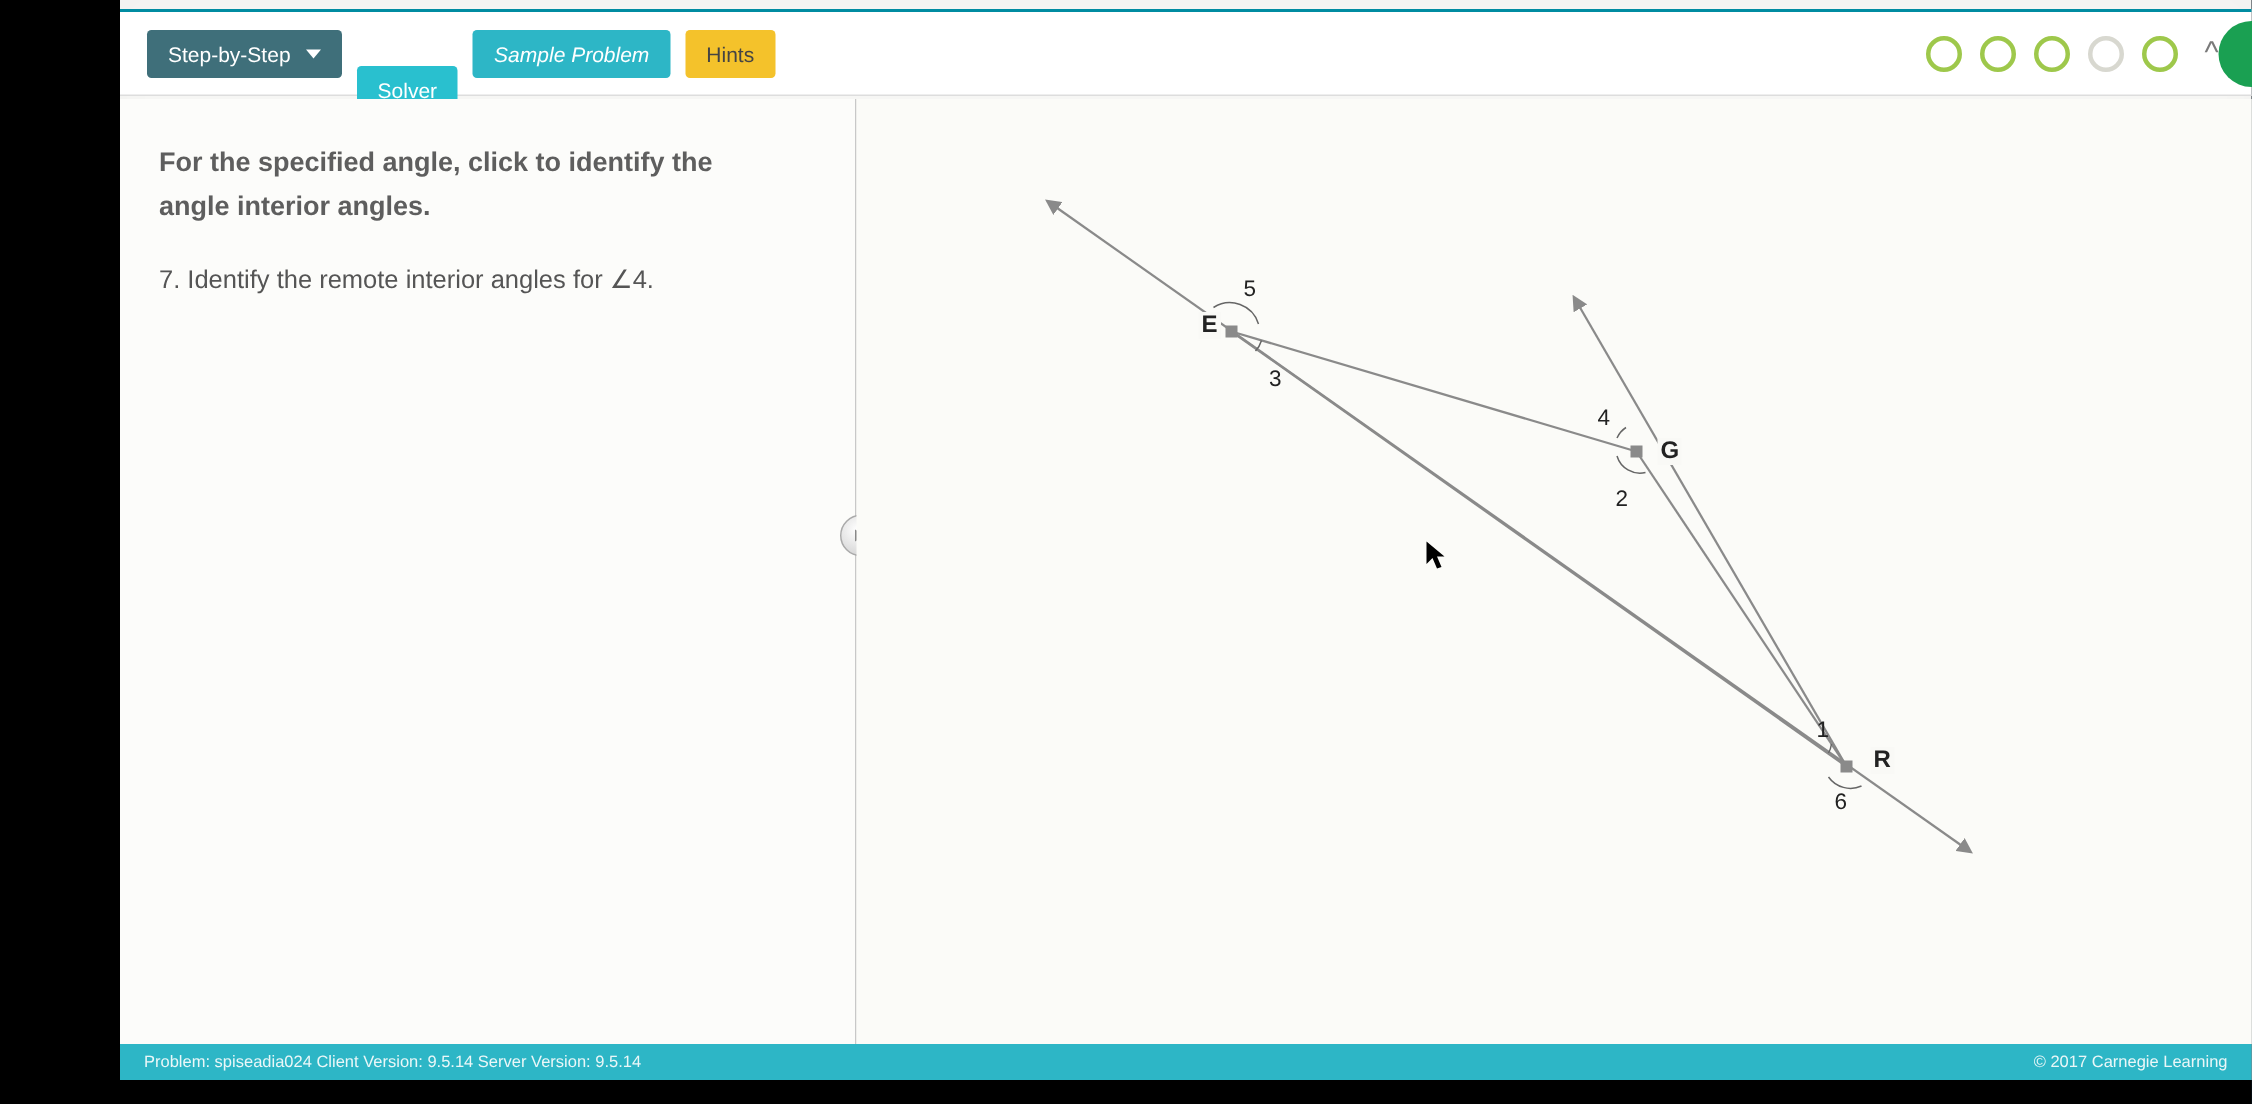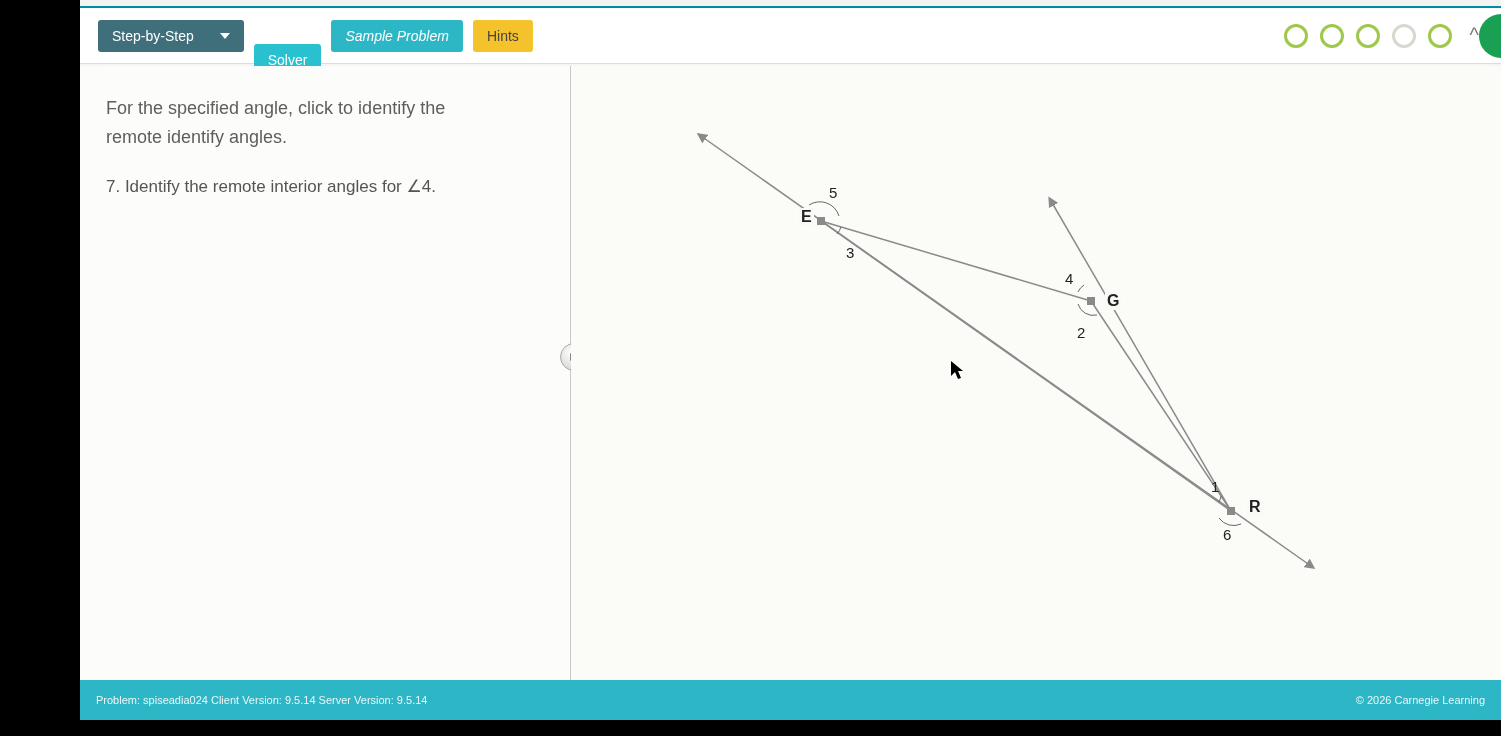--- a/index.html
+++ b/index.html
@@ -14,21 +14,21 @@
     position:absolute; left:80px; top:6px; right:0; height:58px;
     background:#fff;
     border-top:2px solid #008ca1;
     border-bottom:1px solid #ddd;
     display:flex; align-items:center; justify-content:space-between;
     padding:0 16px 0 18px;
   }
   .btn-row { display:flex; gap:10px; align-items:center; }
   .btn {
     height:32px; padding:0 14px; font-size:14px; color:#fff;
-    display:flex; align-items:center; gap:22px; border-radius:3px;
+    display:flex; align-items:center; gap:6px; border-radius:3px;
     cursor:pointer; user-select:none;
   }
   .btn-dark  { background:#3f6f7a; }
   .btn-teal  { background:#29c0cf;margin-top:48px; }
   .btn-teal2 { background:#2db6c6;font-style:italic; }
   .btn-gold  { background:#f4c22b; color:#444; }
   .caret-down {
     display:inline-block; width:0; height:0; margin-left:4px;
     border-left:5px solid transparent; border-right:5px solid transparent;
     border-top:6px solid #fff;
@@ -50,21 +50,21 @@
 
   .content {
     position:absolute; left:80px; top:66px; right:0; bottom:40px;
     background:#fcfcfa;
   }
   .left-pane {
     position:absolute; left:0; top:0; width:490px; bottom:0;
     padding:28px 26px 0 26px;
     color:#555;
   }
-  .instr { font-size:18px; font-weight:400; color:#5e5e5e; line-height:1.6; }
+  .instr { font-size:18px; font-weight:700; color:#5e5e5e; line-height:1.6; }
   .question { margin-top:24px; font-size:17px; color:#555; }
   .angle { font-family: Arial; }
   .vdiv {
     position:absolute; left:490px; top:0; bottom:0; width:0;
     border-left:1px solid #c8c8c8;
   }
   .handle {
     position:absolute; left:480px; top:44%; width:28px; height:28px;
     border-radius:50%; background:radial-gradient(circle at 40% 35%, #fff, #c9c9c9);
     border:1px solid #aaa; display:flex; align-items:center; justify-content:center;
@@ -82,21 +82,21 @@
   }
   .ang-label {
     position:absolute; font-size:15px; color:#222;
   }
   .cursor-arrow {
     position:absolute; width:0; height:0;
   }
   .cursor-arrow svg { overflow:visible; }
 
   .footer {
-    position:absolute; left:80px; right:0; bottom:16px; height:40px;
+    position:absolute; left:80px; right:0; bottom:16px; height:24px;
     background:#2db6c6; color:#eaf7f8; font-size:11px;
     display:flex; align-items:center; justify-content:space-between;
     padding:0 16px;
   }
   .left-black {
     position:absolute; left:0; top:0; width:80px; height:736px;
     background:#000;
   }
   .bottom-black {
     position:absolute; left:0; bottom:0; width:1501px; height:16px;
@@ -136,21 +136,21 @@
     <div class="collapse-caret">^</div>
     <div class="partial-green"></div>
   </div>
 </div>
 
 <div class="content">
 
   <div class="left-pane">
     <div class="instr">
       <span>For the specified angle, click to identify the</span><br>
-      <span>remote identify angles.</span>
+      <span>angle interior angles.</span>
     </div>
     <div class="question">
       <span>7. Identify the remote interior angles for </span><span class="angle">∠</span><span>4</span><span>.</span>
     </div>
   </div>
 
   <div class="vdiv"></div>
   <div class="handle">
     <svg width="14" height="14" viewBox="0 0 14 14">
       <path d="M3 3 L10 7 L3 11 Z" fill="#888"></path>
@@ -204,14 +204,14 @@
     <div class="cursor-arrow" style="left:380px; top:295px;">
       <svg width="16" height="20">
           <path d="M0 0 L0 15 L4 11 L7 18 L10 17 L7 10 L12 10 Z" fill="#000"></path>
         </svg>
     </div>
   </div>
 </div>
 
 <div class="footer">
   <span>Problem: spiseadia024   Client Version: 9.5.14   Server Version: 9.5.14</span>
-  <span>© 2026 Carnegie Learning</span>
+  <span>© 2017 Carnegie Learning</span>
 </div>
 
 </body></html>

